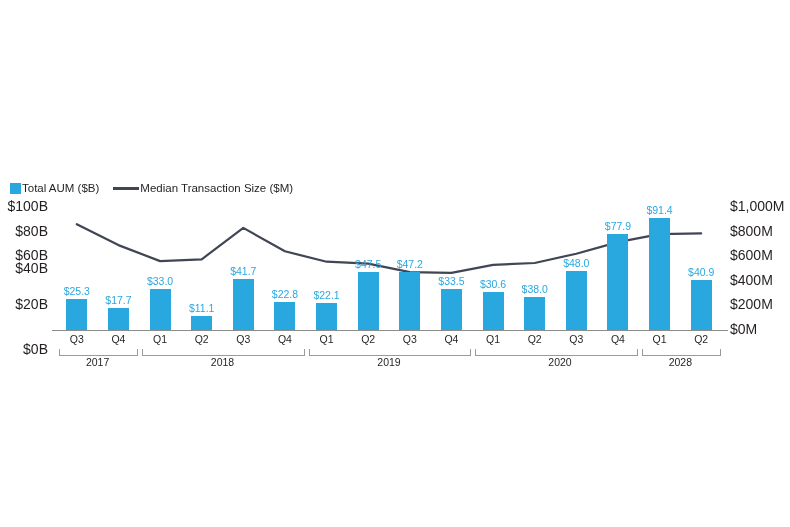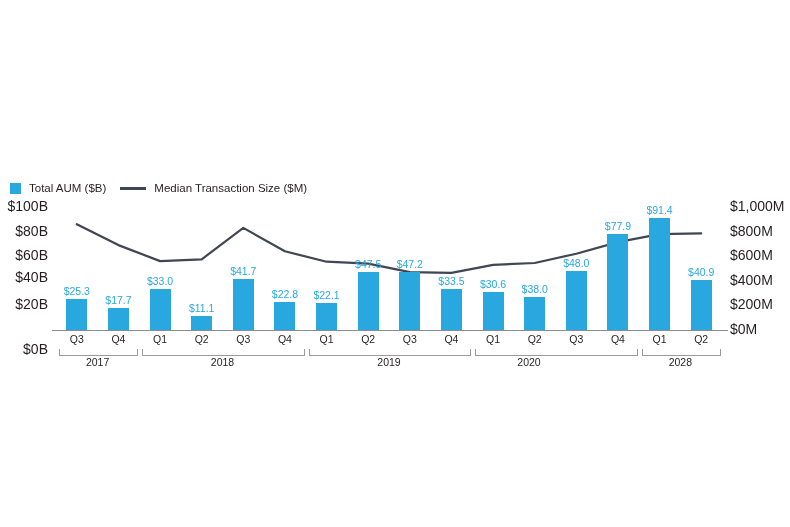--- a/index.html
+++ b/index.html
@@ -36,21 +36,21 @@
     top: 182px;
     display: flex;
     align-items: center;
     gap: 14px;
     font-size: 11.5px;
     color: #231f20;
   }
   .legend-item {
     display: flex;
     align-items: center;
-    gap: 8px;
+    gap: 1px;
   }
   .legend-swatch-bar {
     width: 11px;
     height: 11px;
     background: #29a8df;
     display: inline-block;
   }
   .legend-swatch-line {
     width: 26px;
     height: 3px;
@@ -152,21 +152,21 @@
     </div>
     <div class="legend-item">
       <span class="legend-swatch-line"></span>
       <span>Median Transaction Size ($M)</span>
     </div>
   </div>
 
   <div class="axis-left" id="axis-left">
       <div class="tick-label tick-left" style="top: 124px; margin-top: 20px;">$0B</div>
       <div class="tick-label tick-left" style="top: 99.4px;">$20B</div>
-      <div class="tick-label tick-left" style="top: 72px;">$40B</div>
+      <div class="tick-label tick-left" style="top: 63px;">$40B</div>
       <div class="tick-label tick-left" style="top: 50.2px;">$60B</div>
       <div class="tick-label tick-left" style="top: 25.6px; padding-left: 12px;">$80B</div>
       <div class="tick-label tick-left" style="top: 1px;">$100B</div>
     </div>
   <div class="axis-right" id="axis-right">
       <div class="tick-label tick-right" style="top: 124px;">$0M</div>
       <div class="tick-label tick-right" style="top: 99.4px;">$200M</div>
       <div class="tick-label tick-right" style="top: 74.8px;">$400M</div>
       <div class="tick-label tick-right" style="top: 50.2px;">$600M</div>
       <div class="tick-label tick-right" style="top: 25.6px;">$800M</div>
@@ -229,17 +229,17 @@
       <div class="quarter-label" style="left: 597.938px; width: 40px;">Q4</div>
       <div class="quarter-label" style="left: 639.562px; width: 40px;">Q1</div>
       <div class="quarter-label" style="left: 681.188px; width: 40px;">Q2</div>
       <div class="year-group" style="left: 59px; width: 77.25px;"></div>
       <div class="year-label" style="left: 67.625px; width: 60px;">2017</div>
       <div class="year-group" style="left: 142.25px; width: 160.5px;"></div>
       <div class="year-label" style="left: 192.5px; width: 60px;">2018</div>
       <div class="year-group" style="left: 308.75px; width: 160.5px;"></div>
       <div class="year-label" style="left: 359px; width: 60px;">2019</div>
       <div class="year-group" style="left: 475.25px; width: 160.5px;"></div>
-      <div class="year-label" style="left: 499px; width: 60px;">2020</div>
+      <div class="year-label" style="left: 530px; width: 60px;">2020</div>
       <div class="year-group" style="left: 641.75px; width: 77.25px;"></div>
       <div class="year-label" style="left: 650.375px; width: 60px;">2028</div>
     </div>
 </div>
 
 </body></html>

